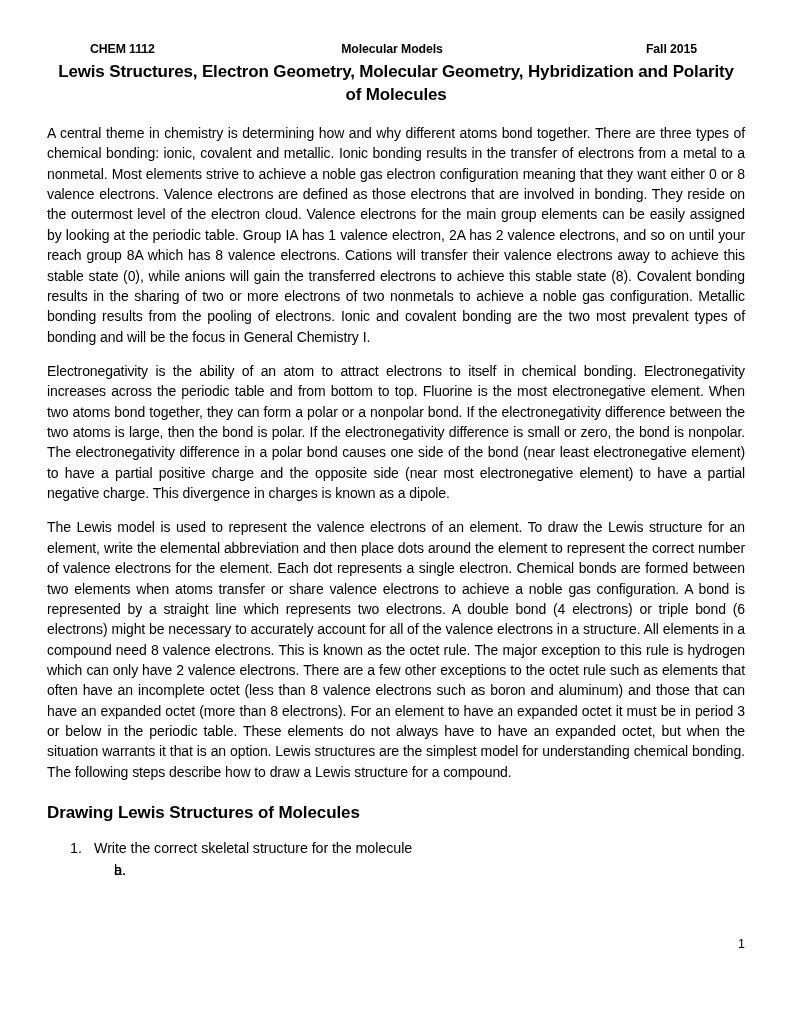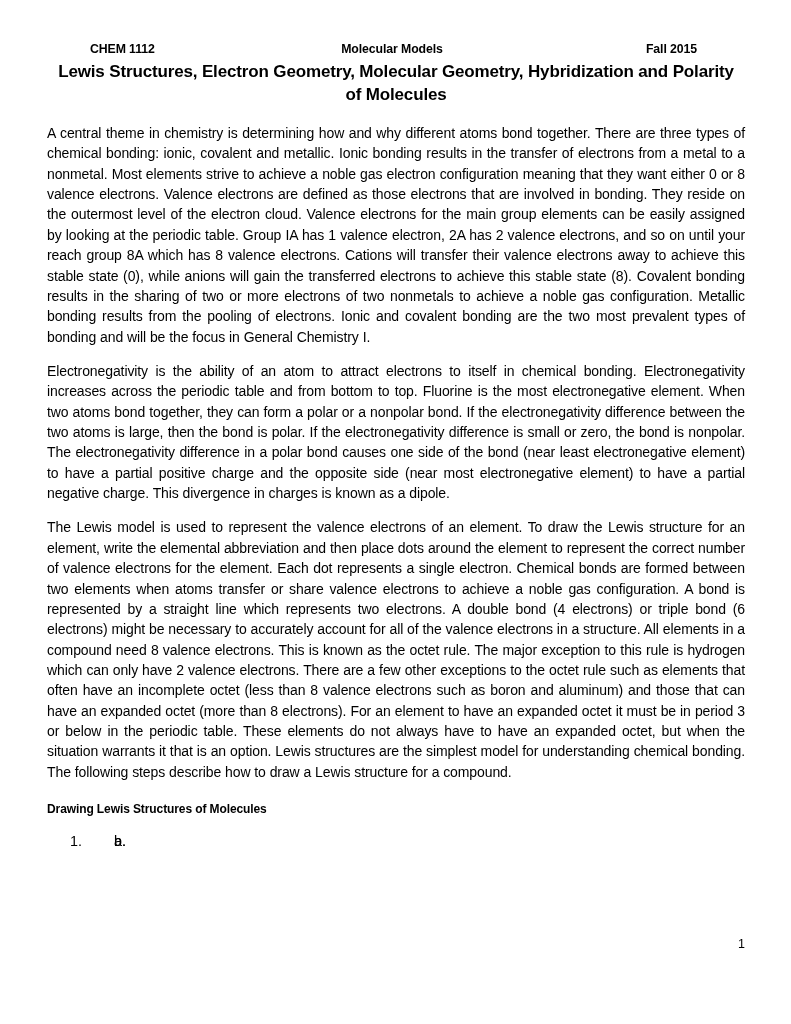--- a/index.html
+++ b/index.html
@@ -66,21 +66,21 @@
     text-justify: inter-word;
     letter-spacing: -0.1px;
     word-spacing: 0.1px;
   }
   p.para.last {
     margin-bottom: 12px;
   }
   
   h2.section-heading {
     margin: 19px 0 0 0;
-    font-size: 12px;
+    font-size: 17px;
     font-weight: bold;
     line-height: 1.4;
     letter-spacing: -0.1px;
   }
   
   ol.steps {
     margin: 13px 0 0 0;
     padding: 0;
     list-style: none;
     font-size: 14.35px;
@@ -148,20 +148,21 @@
     <p class="para">A central theme in chemistry is determining how and why different atoms bond together.  There are three types of chemical bonding: ionic, covalent and metallic.  Ionic bonding results in the transfer of electrons from a metal to a nonmetal.  Most elements strive to achieve a noble gas electron configuration meaning that they want either 0 or 8 valence electrons.  Valence electrons are defined as those electrons that are involved in bonding.  They reside on the outermost level of the electron cloud.  Valence electrons for the main group elements can be easily assigned by looking at the periodic table.  Group IA has 1 valence electron, 2A has 2 valence electrons, and so on until your reach group 8A which has 8 valence electrons.  Cations will transfer their valence electrons away to achieve this stable state (0), while anions will gain the transferred electrons to achieve this stable state (8).  Covalent bonding results in the sharing of two or more electrons of two nonmetals to achieve a noble gas configuration.  Metallic bonding results from the pooling of electrons.  Ionic and covalent bonding are the two most prevalent types of bonding and will be the focus in General Chemistry I.</p>
     <p class="para">Electronegativity is the ability of an atom to attract electrons to itself in chemical bonding.  Electronegativity increases across the periodic table and from bottom to top.  Fluorine is the most electronegative element.  When two atoms bond together, they can form a polar or a nonpolar bond.  If the electronegativity difference between the two atoms is large, then the bond is polar.  If the electronegativity difference is small or zero, the bond is nonpolar.  The electronegativity difference in a polar bond causes one side of the bond (near least electronegative element) to have a partial positive charge and the opposite side (near most electronegative element) to have a partial negative charge.  This divergence in charges is known as a dipole.</p>
     <p class="para last">The Lewis model is used to represent the valence electrons of an element.  To draw the Lewis structure for an element, write the elemental abbreviation and then place dots around the element to represent the correct number of valence electrons for the element.  Each dot represents a single electron.  Chemical bonds are formed between two elements when atoms transfer or share valence electrons to achieve a noble gas configuration.  A bond is represented by a straight line which represents two electrons.  A double bond (4 electrons) or triple bond (6 electrons) might be necessary to accurately account for all of the valence electrons in a structure.  All elements in a compound need 8 valence electrons.  This is known as the octet rule.  The major exception to this rule is hydrogen which can only have 2 valence electrons.  There are a few other exceptions to the octet rule such as elements that often have an incomplete octet (less than 8 valence electrons such as boron and aluminum) and those that can have an expanded octet (more than 8 electrons).  For an element to have an expanded octet it must be in period 3 or below in the periodic table.  These elements do not always have to have an expanded octet, but when the situation warrants it that is an option.   Lewis structures are the simplest model for understanding chemical bonding.  The following steps describe how to draw a Lewis structure for a compound.</p>
   </div>
 
   <h2 class="section-heading">Drawing Lewis Structures of Molecules</h2>
 
   <ol class="steps">
     <li>
       <span class="marker">1.</span>
+      <span>Write the correct skeletal structure for the molecule</span>
       <ol class="sub-steps">
         <li>
           <span class="marker">a.</span>
         </li>
         <li>
           <span class="marker">b.</span>
         </li>
       </ol>
     </li>
   </ol>

